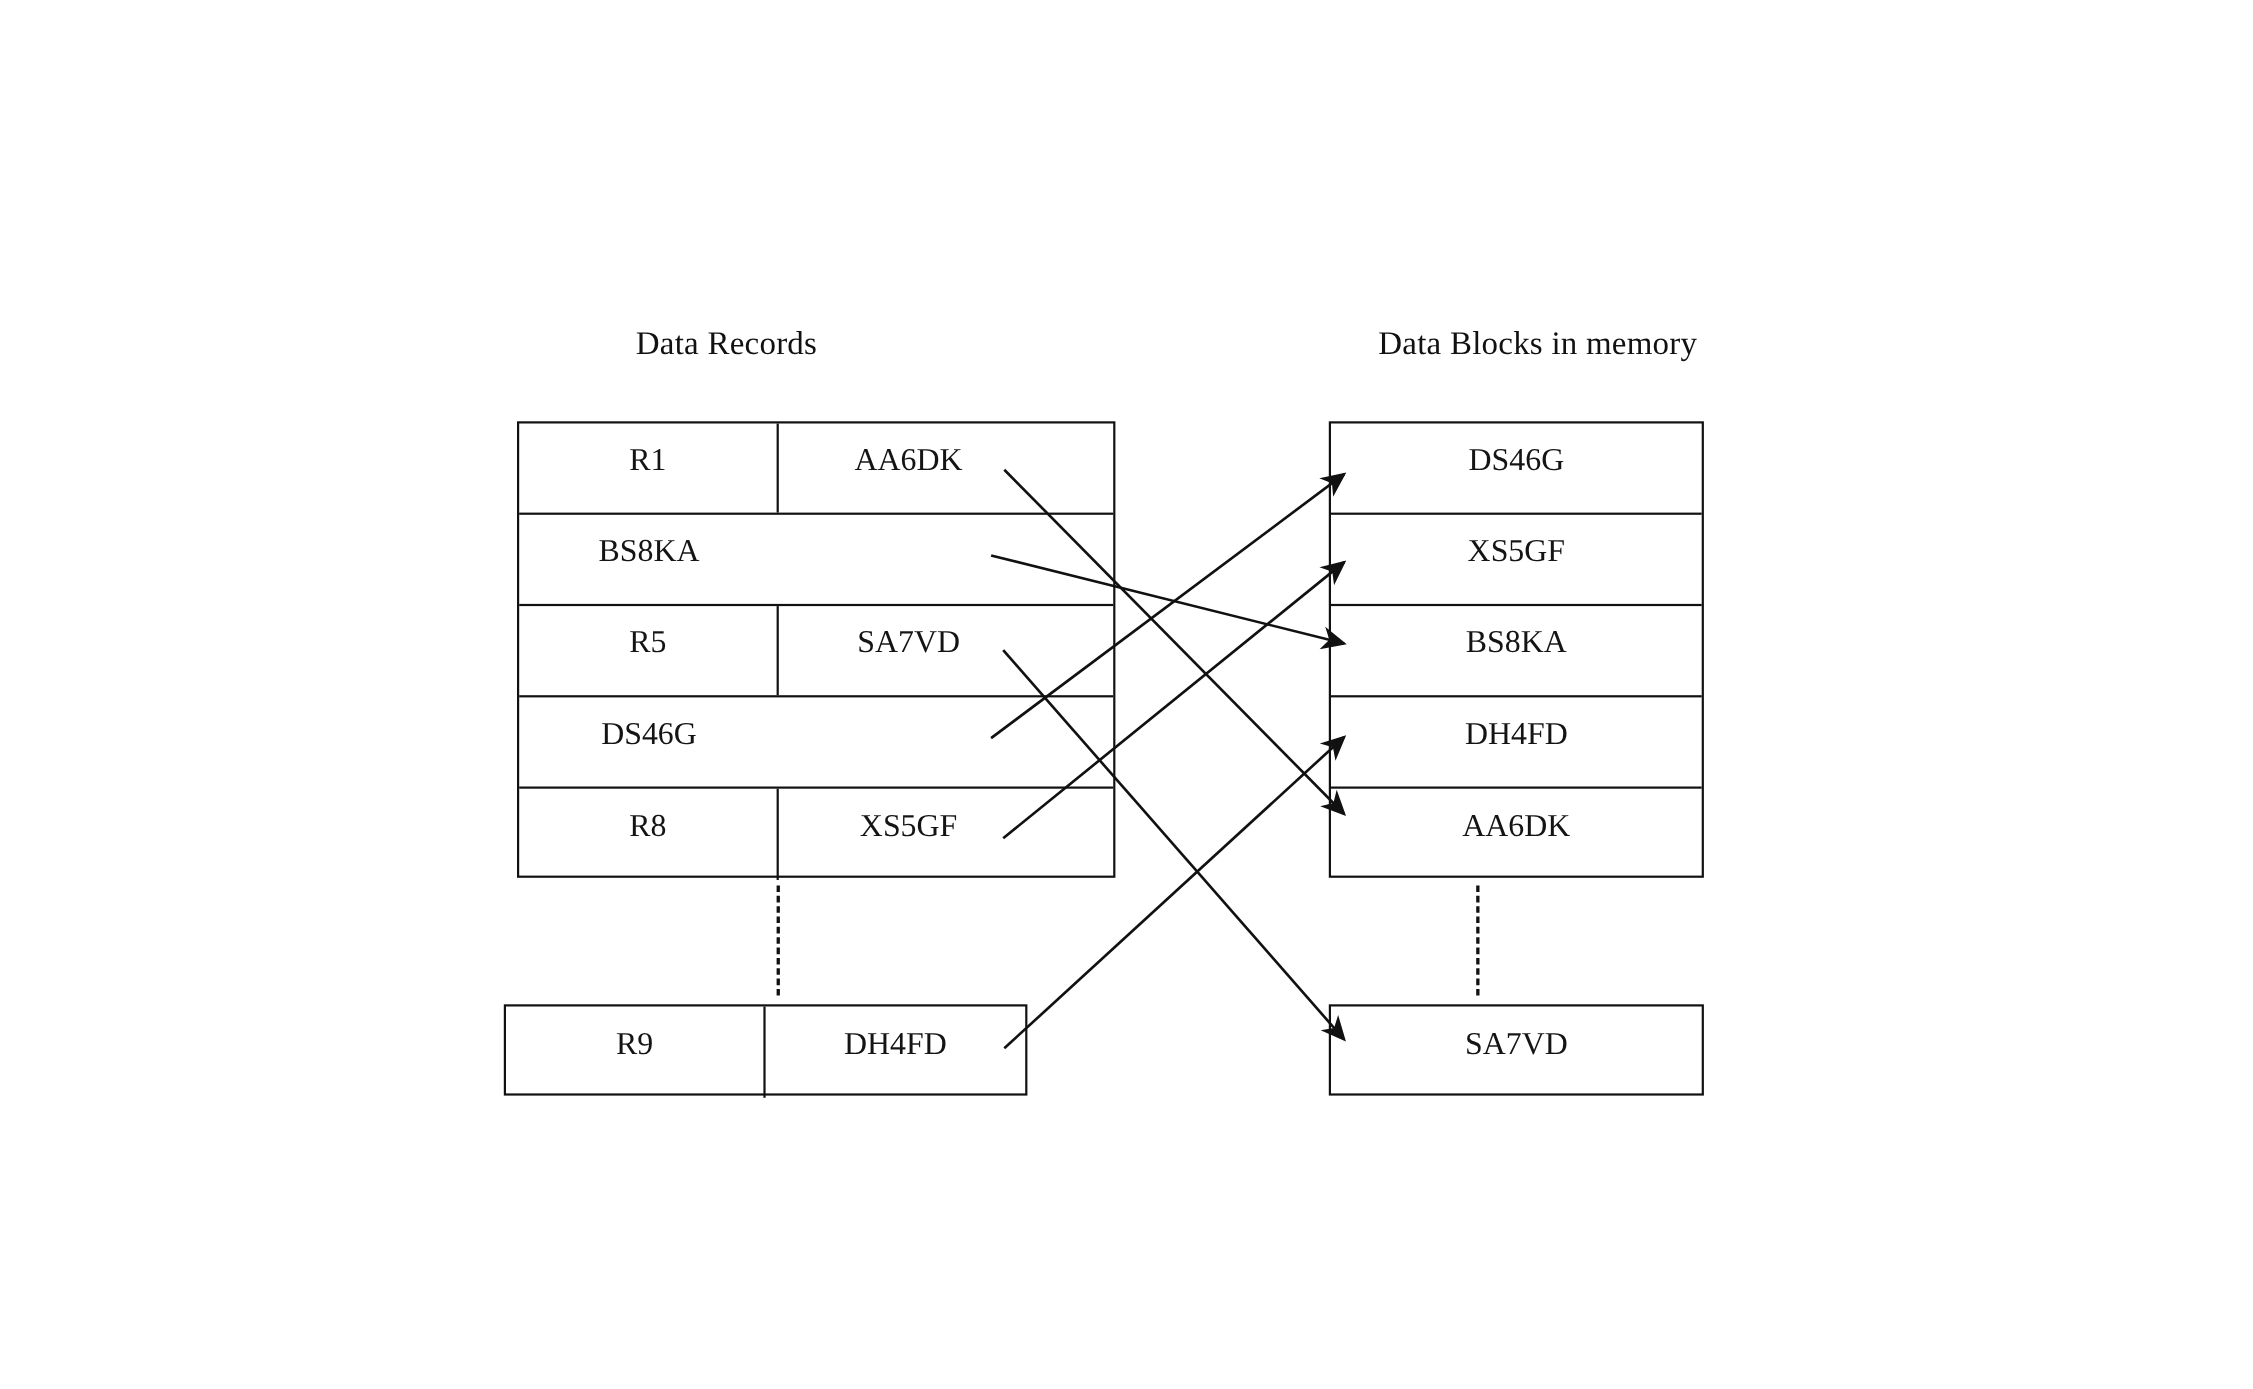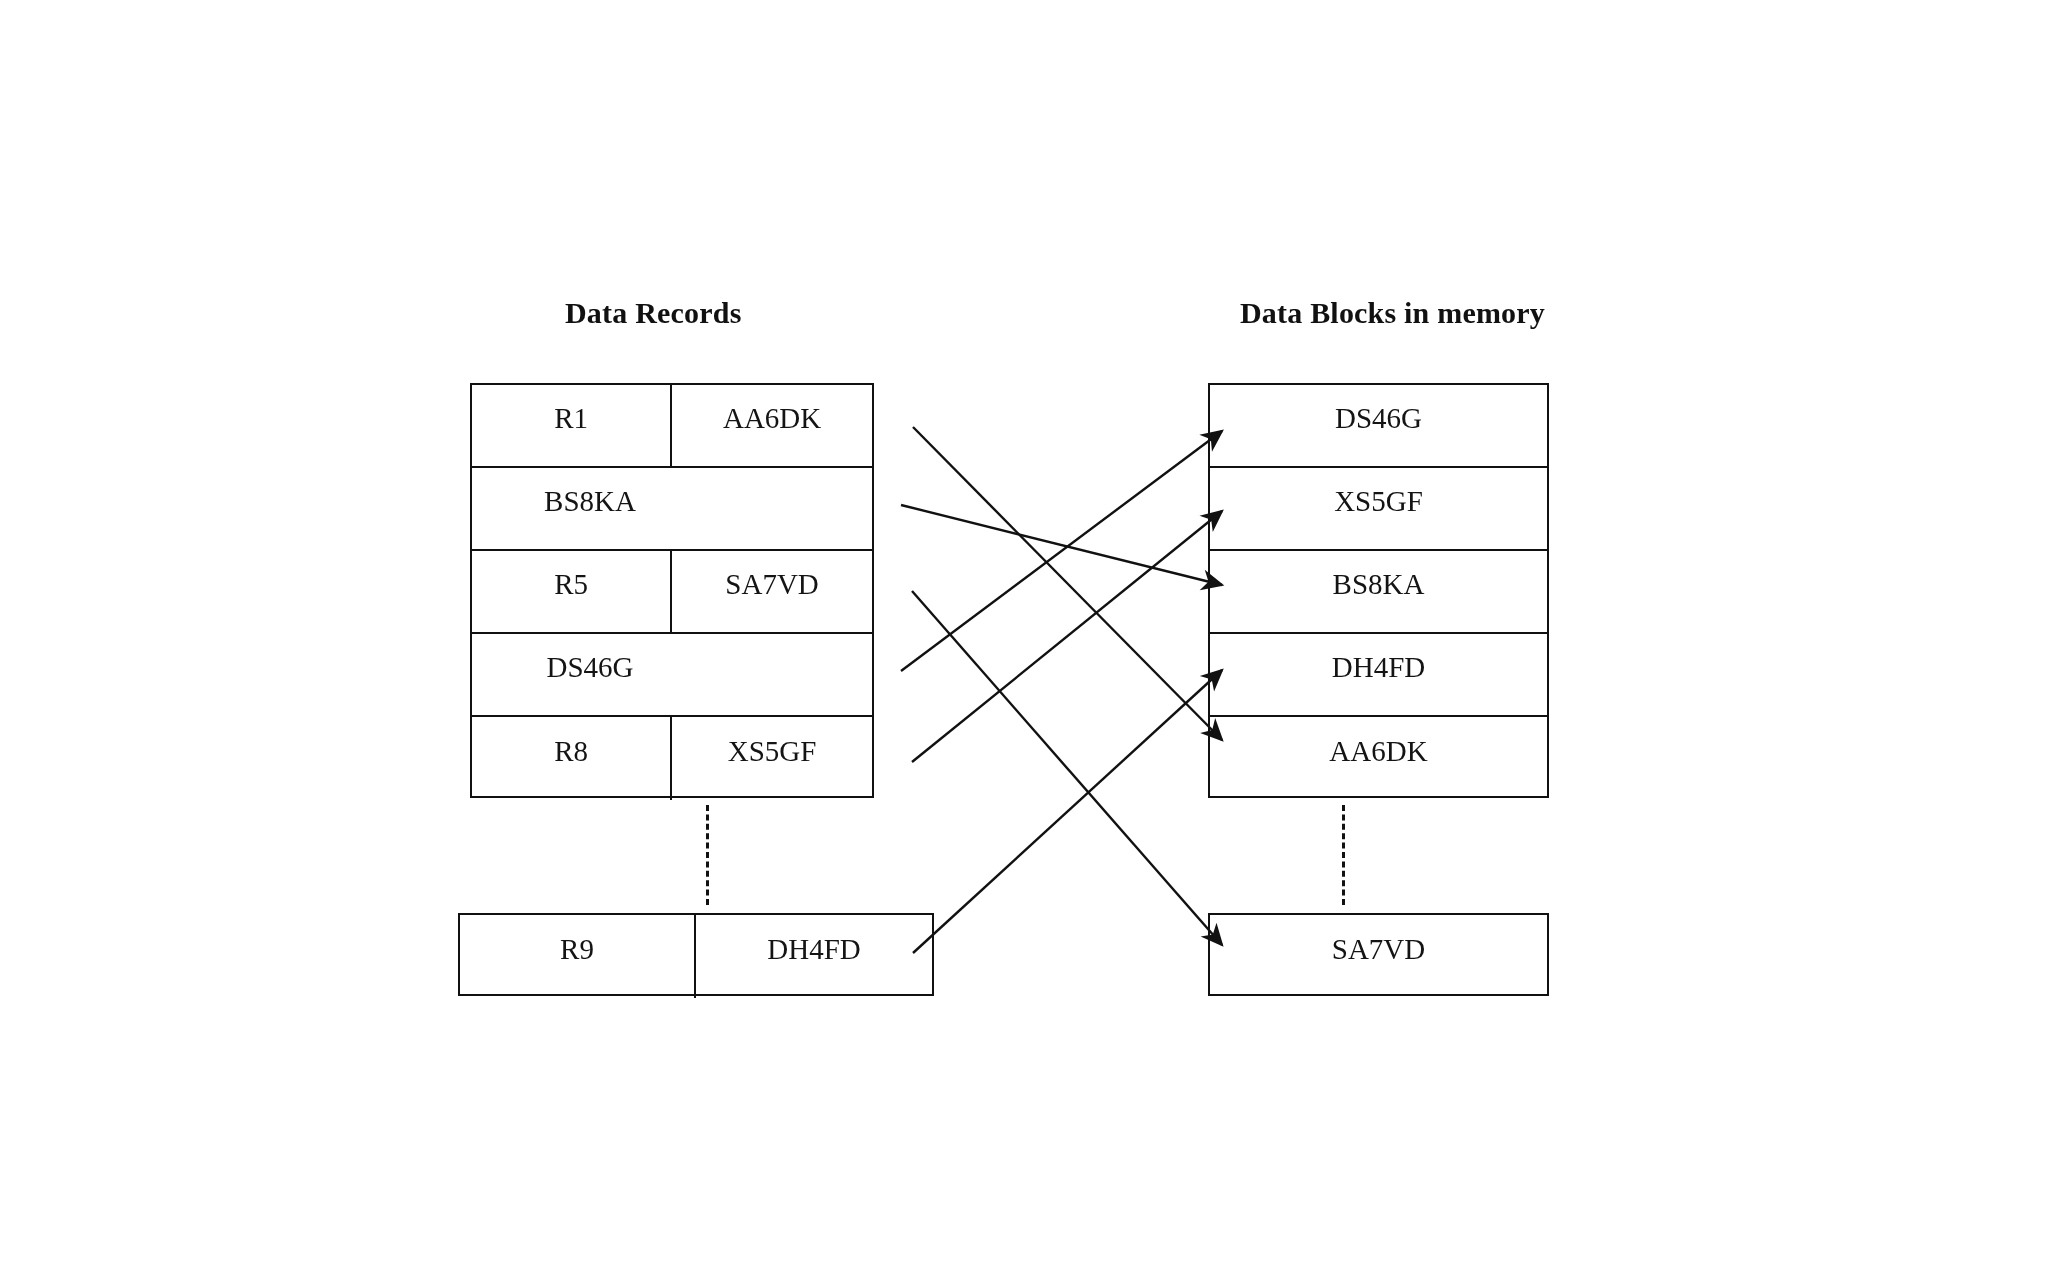--- a/index.html
+++ b/index.html
@@ -11,25 +11,26 @@
     position: relative;
     width: 2048px;
     height: 1263px;
     background: #ffffff;
     overflow: hidden;
     font-family: "Liberation Serif", "DejaVu Serif", serif;
     color: #1a1a1a;
   }
   .hdr {
     position: absolute;
-    font-weight: bold;
+    font-weight: normal;
     font-size: 30px;
     letter-spacing: 0.2px;
     white-space: nowrap;
     color: #111111;
+    margin-left: 13px;
   }
   #hdr-left  { left: 565px; top: 296px; }
   #hdr-right { left: 1240px; top: 296px; }
 
   .tbl {
     position: absolute;
     border: 2px solid #111111;
     box-sizing: border-box;
     background: #ffffff;
   }
@@ -45,21 +46,21 @@
     align-items: center;
     justify-content: center;
     box-sizing: border-box;
     font-size: 29px;
     line-height: 1;
     color: #141414;
     padding-bottom: 14px;
   }
 
   
-  #tbl-records { left: 470px; top: 383px; width: 404px; height: 415px; }
+  #tbl-records { left: 470px; top: 383px; width: 544px; height: 415px; }
   #tbl-records .cell-id   { width: 236px; border-right: 2px solid #111111; }
   #tbl-records .cell-val  { width: 236px; }
 
   #tbl-records-tail { left: 458px; top: 913px; width: 476px; height: 83px; }
   #tbl-records-tail .row { border-bottom: none; }
   #tbl-records-tail .cell-id  { width: 236px; border-right: 2px solid #111111; }
   #tbl-records-tail .cell-val { width: 236px; }
 
   
   #tbl-blocks { left: 1208px; top: 383px; width: 341px; height: 415px; }

